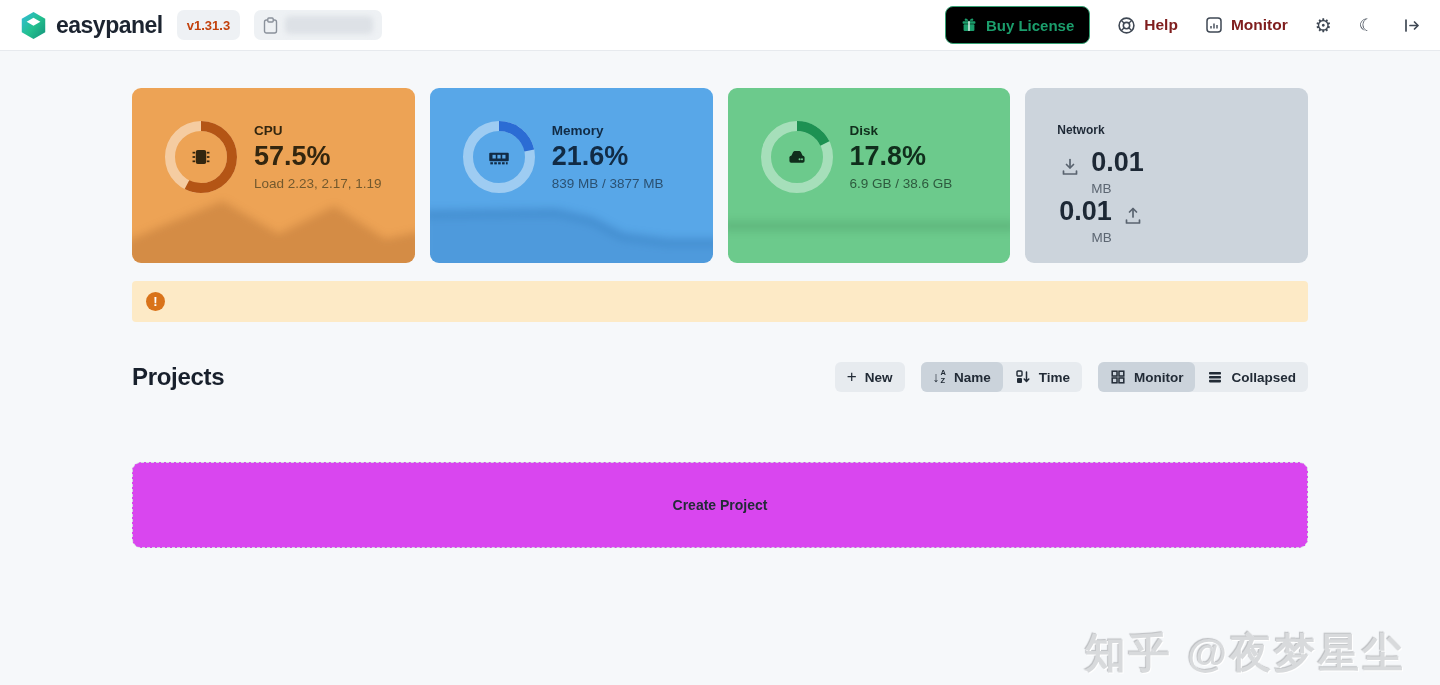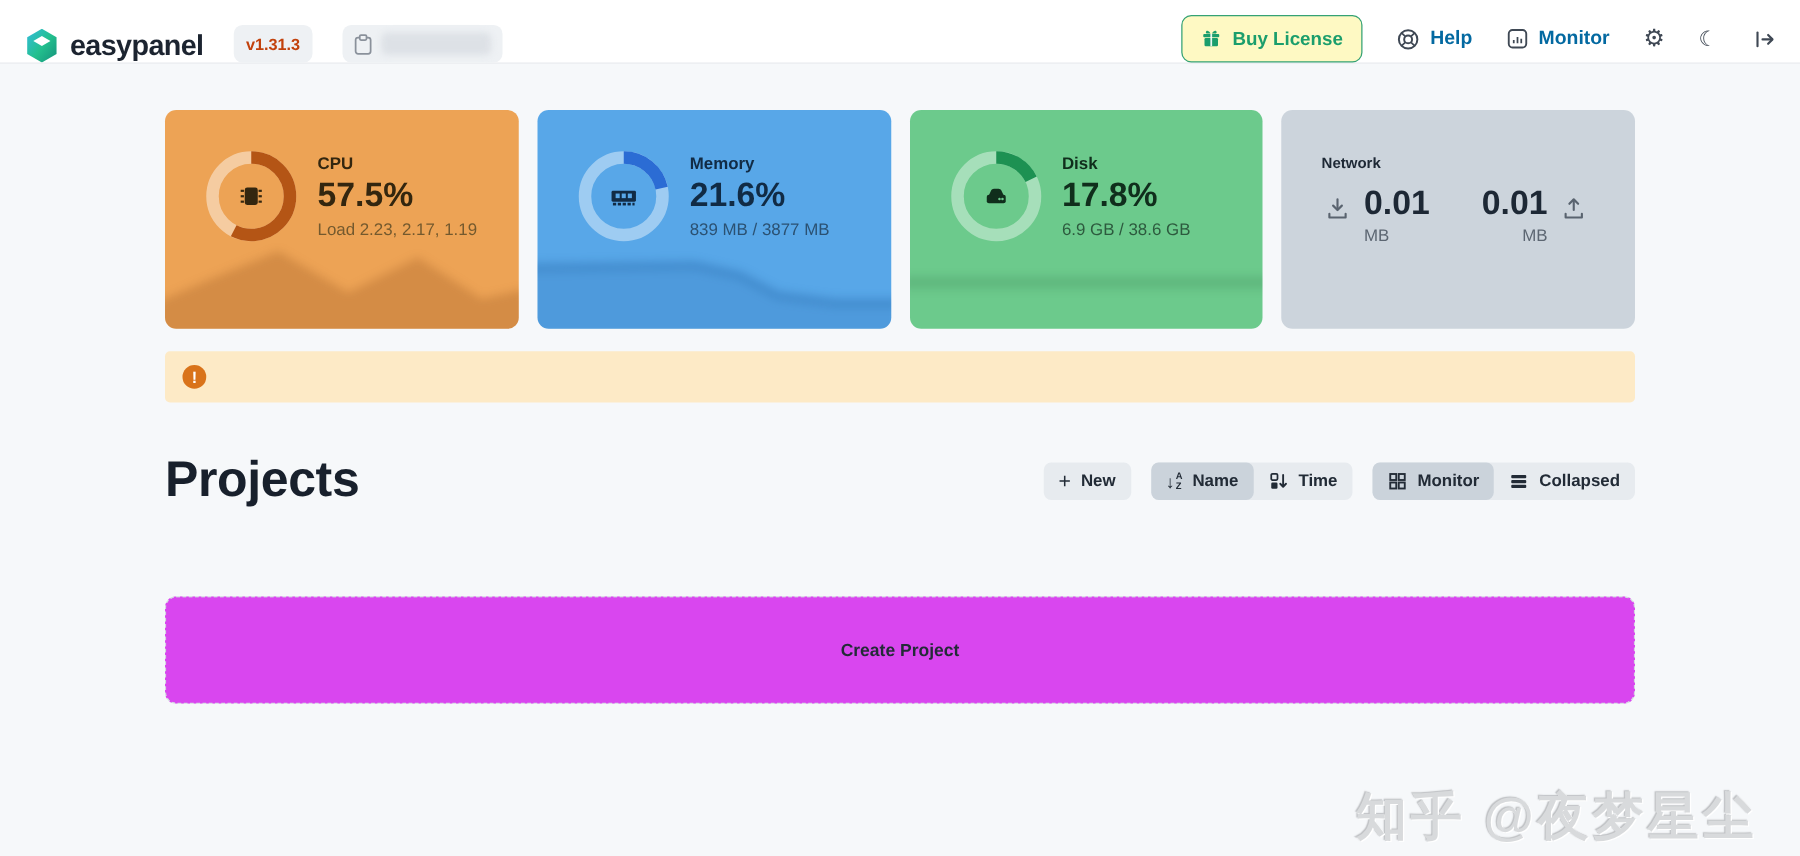--- a/index.html
+++ b/index.html
@@ -6,43 +6,43 @@
   html,body { width:1440px; height:685px; overflow:hidden; }
   body {
     font-family:"Liberation Sans", sans-serif;
     background:#f6f8fa;
     position:relative;
     color:#1f2733;
   }
   
   .header {
     height:51px; background:#ffffff; border-bottom:1px solid #e7eaee;
-    display:flex; align-items:flex-end; padding:0 20px; gap:24px;
+    display:flex; align-items:center; padding:0 20px; gap:14px;
   }
   .brand { display:flex; align-items:center; gap:9px; }
   .brand-name { font-size:23px; font-weight:700; color:#1c2430; letter-spacing:-0.5px; }
   .pill {
     background:#eef1f4; border-radius:7px; height:30px;
     display:flex; align-items:center; padding:0 10px;
     font-size:13px; font-weight:600; color:#c2410c;
   }
   .pill-clip { width:128px; gap:7px; padding:0 9px; }
   .redacted {
     flex:1; height:18px; border-radius:5px;
     background:#dde1e6; filter:blur(2.5px);
   }
   .header-right { margin-left:auto; display:flex; align-items:center; gap:27px; }
   .buy-btn {
     display:flex; align-items:center; gap:9px;
-    border:1px solid #35a274; border-radius:8px; background:#fef9c3;
+    border:1px solid #35a274; border-radius:8px; background:#000000;
     color:#1b9e6c; font-size:15px; font-weight:600;
     height:38px; padding:0 15px; cursor:pointer;
     font-family:inherit;
   }
-  .nav-link { display:flex; align-items:center; gap:8px; font-size:15.5px; font-weight:600; color:#0369a1; cursor:pointer; }
+  .nav-link { display:flex; align-items:center; gap:8px; font-size:15.5px; font-weight:600; color:#7f1d1d; cursor:pointer; }
   .icon-btn { font-size:19px; color:#3f4854; cursor:pointer; line-height:1; display:flex; align-items:center; }
   svg { display:block; }
 
   
   .content { width:1176px; margin:0 auto; }
 
   .cards-row { display:grid; grid-template-columns:repeat(4,1fr); gap:15px; margin-top:37px; }
   .card {
     height:175px; border-radius:9px; position:relative; overflow:hidden;
     background:var(--bg); padding:32px;
@@ -50,42 +50,42 @@
   .card-top { display:flex; align-items:center; gap:16px; position:relative; z-index:2; }
   .gauge-wrap { position:relative; width:74px; height:74px; flex:none; }
   .gauge-icon { position:absolute; left:50%; top:50%; transform:translate(-50%,-50%); }
   .stat-label { font-size:13.5px; font-weight:700; color:var(--ink); margin-bottom:3px; }
   .stat-value { font-size:27px; font-weight:700; color:var(--ink); line-height:1.15; }
   .stat-sub  { font-size:13.5px; font-weight:500; color:var(--sub); margin-top:4px; }
   .spark { position:absolute; left:-6px; bottom:-6px; width:calc(100% + 12px); height:85px; filter:blur(4px); z-index:1; }
 
   
   .net-label { font-size:12px; font-weight:700; color:var(--ink); margin-top:3px; }
-  .net-row { display:flex; justify-content:space-between; margin-top:10px; padding:0 6px 0 2px; }
+  .net-row { display:flex; justify-content:space-between; margin-top:10px; padding:0 6px 0 2px;flex-direction:column; }
   .net-group { display:flex; gap:10px; }
   .net-icon { margin-top:9px; }
   .net-value { font-size:27px; font-weight:700; color:var(--ink); line-height:1.15; }
   .net-unit { font-size:13.5px; font-weight:500; color:var(--sub); margin-top:3px; }
 
   
   .banner {
     margin-top:18px; height:41px; border-radius:4px;
     display:flex; align-items:center; gap:12px; padding:0 14px;
     font-size:15px; color:#333a42;
   }
   .banner-icon {
     width:19px; height:19px; border-radius:50%; background:#d9731a; flex:none;
     color:#fff; font-weight:700; font-size:13px;
     display:flex; align-items:center; justify-content:center; line-height:1;
   }
   .banner-link { font-weight:500; cursor:pointer; text-decoration:none; }
 
   
   .projects-head { margin-top:40px; display:flex; align-items:center; justify-content:space-between; }
-  .projects-title { font-size:40px; font-weight:700; color:#18202c; letter-spacing:-0.3px;text-align:center; }
+  .projects-title { font-size:24px; font-weight:700; color:#18202c; letter-spacing:-0.3px;text-align:center; }
   .controls { display:flex; align-items:center; gap:16px; }
   .btn, .seg {
     height:30px; border-radius:6px; border:none; background:transparent;
     display:flex; align-items:center; gap:8px; padding:0 12px;
     font-size:13.5px; font-weight:600; color:#222b36; cursor:pointer;
     font-family:inherit;
   }
   .btn { background:#e7ebef; }
   .seg-group { background:#e7ebef; border-radius:6px; display:flex; }
   .seg.selected { background:#cbd3db; }

